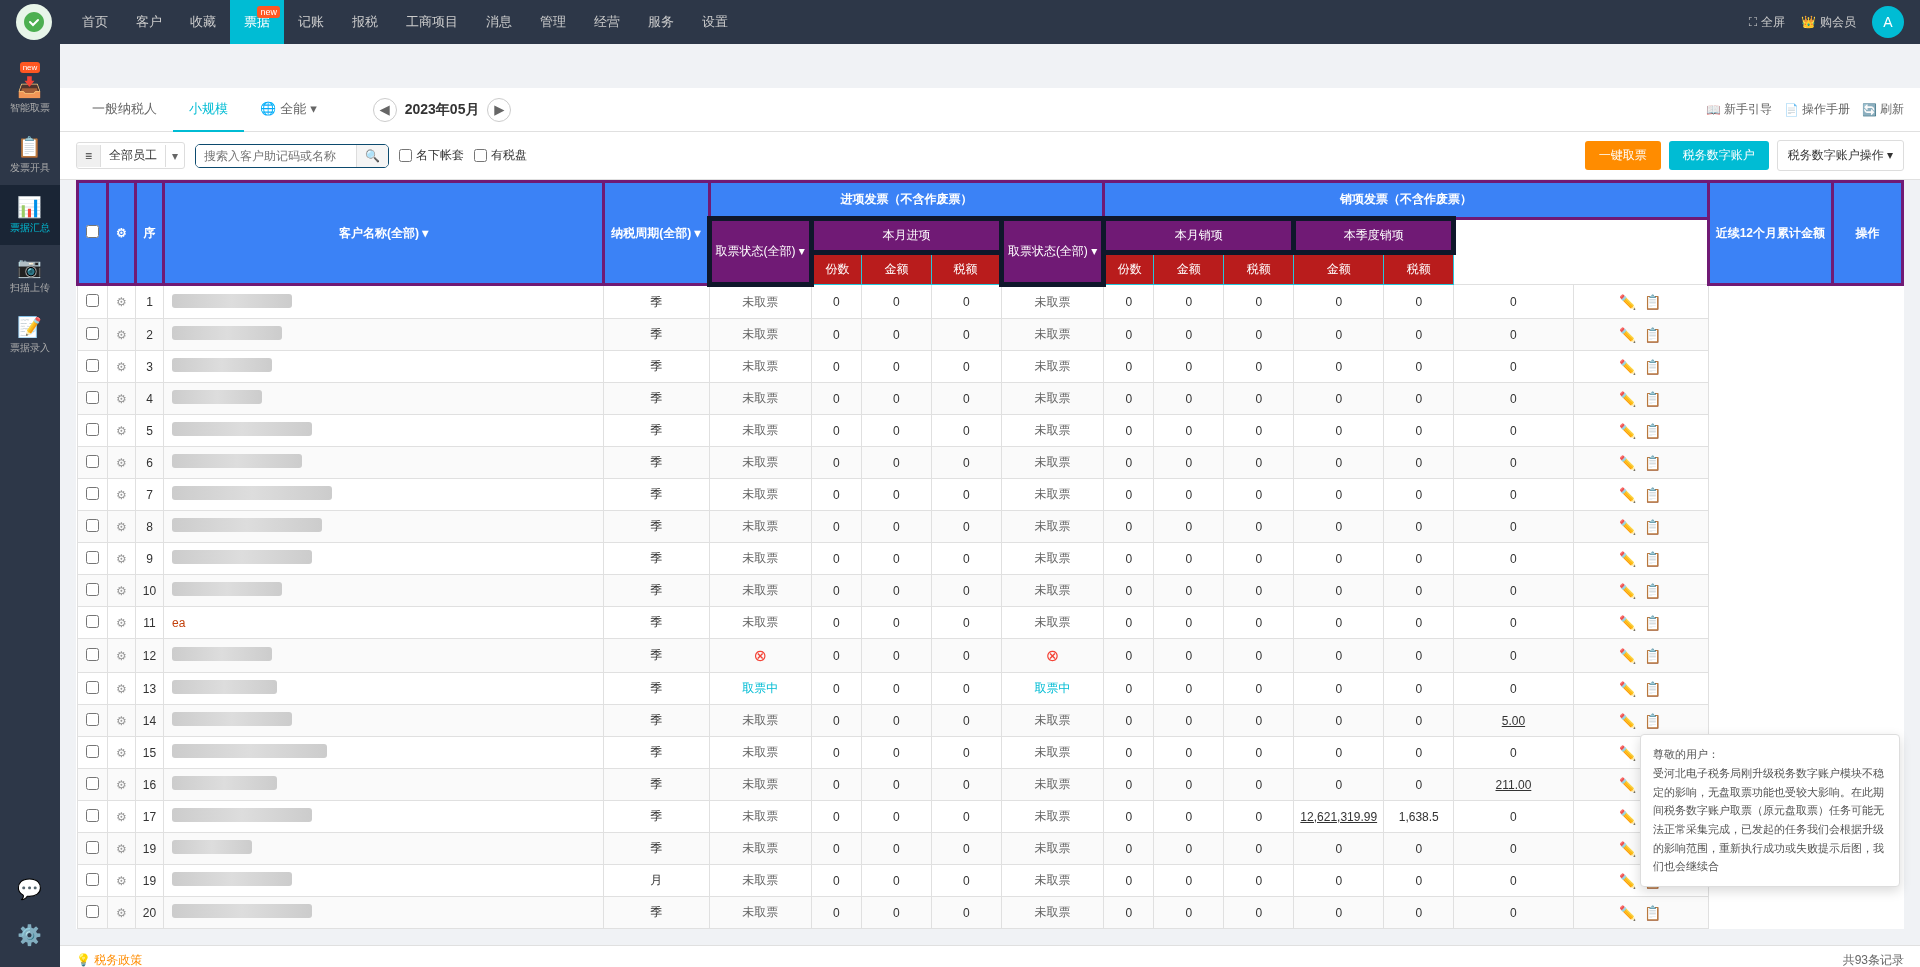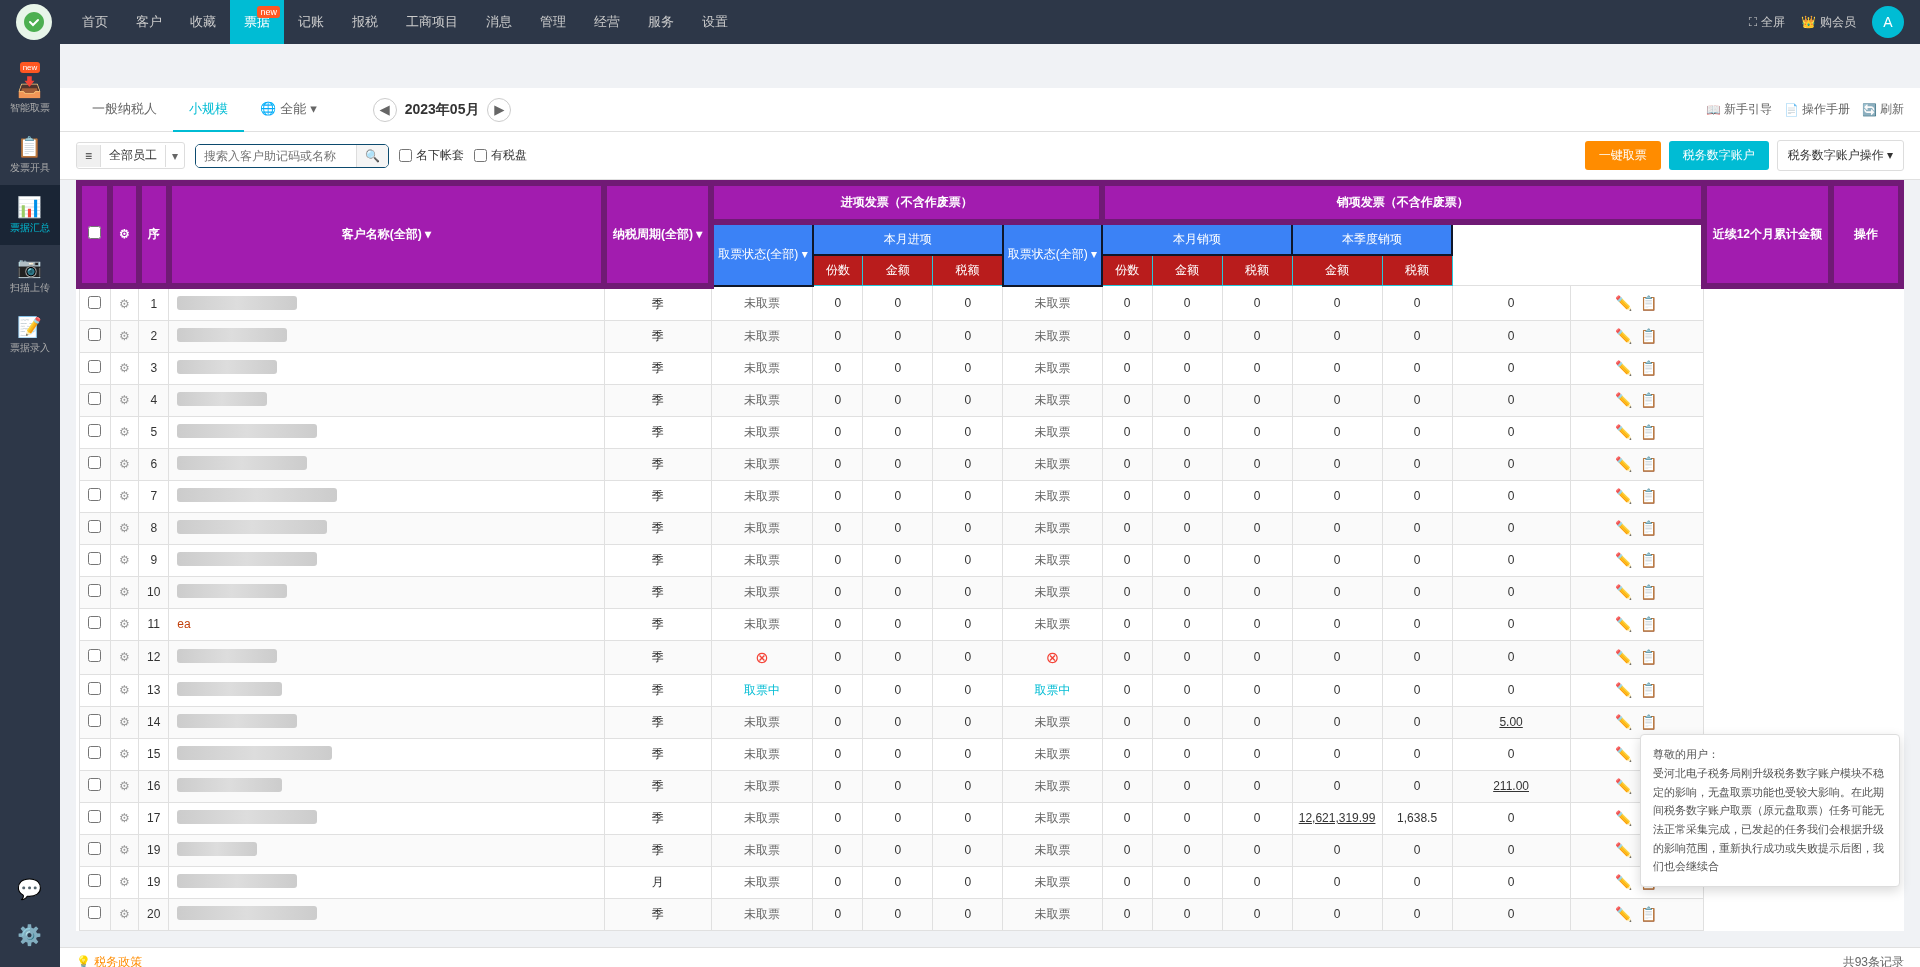--- a/index.html
+++ b/index.html
@@ -50,22 +50,22 @@
     .checkbox-group { display: flex; align-items: center; gap: 4px; cursor: pointer; }
     .checkbox-group input { cursor: pointer; }
     .toolbar-right { margin-left: auto; display: flex; align-items: center; gap: 8px; }
     .btn-primary { background: #ff8c00; color: #fff; border: none; padding: 6px 14px; border-radius: 3px; cursor: pointer; font-size: 12px; }
     .btn-teal { background: #00bcd4; color: #fff; border: none; padding: 6px 14px; border-radius: 3px; cursor: pointer; font-size: 12px; }
     .btn-outline { background: #fff; color: #333; border: 1px solid #ddd; padding: 6px 10px; border-radius: 3px; cursor: pointer; font-size: 12px; display: flex; align-items: center; gap: 4px; }
 
     
     .table-wrapper { overflow-x: auto; padding: 0 16px 16px; background: #f0f2f5; }
     table { width: 100%; border-collapse: collapse; background: #fff; font-size: 12px; }
-    table thead tr.header-row-1 th { background: #a21caf; color: #fff; padding: 8px 6px; text-align: center; border: 6px solid #701a75; white-space: nowrap; }
-    table thead tr.header-row-2 th { background: #3b82f6; color: #fff; padding: 6px 4px; text-align: center; border: 2px solid #0f172a; white-space: nowrap; font-weight: normal; }
+    table thead tr.header-row-1 th { background: #3b82f6; color: #fff; padding: 8px 6px; text-align: center; border: 3px solid #701a75; white-space: nowrap; }
+    table thead tr.header-row-2 th { background: #701a75; color: #fff; padding: 6px 4px; text-align: center; border: 5px solid #0f172a; white-space: nowrap; font-weight: normal; }
     table thead tr.header-row-3 th { background: #b91c1c; color: #fff; padding: 6px 4px; text-align: center; border: 1px solid #26c6da; white-space: nowrap; font-weight: normal; }
     table tbody tr td { padding: 7px 6px; text-align: center; border: 1px solid #e0e0e0; white-space: nowrap; color: #333; }
     table tbody tr:nth-child(even) td { background: #fafafa; }
     .blurred { background: linear-gradient(90deg, #ccc 0%, #ddd 50%, #ccc 100%); border-radius: 3px; height: 14px; display: inline-block; }
     .tag-wei { color: #666; }
     .icon-btn { cursor: pointer; color: #666; font-size: 14px; }
     .amount-link { color: #333; text-decoration: underline; cursor: pointer; }
 
     
     .notification-popup { position: fixed; right: 20px; bottom: 80px; width: 260px; background: #fff; border: 1px solid #ddd; border-radius: 4px; box-shadow: 0 4px 12px rgba(0,0,0,0.15); z-index: 200; }

